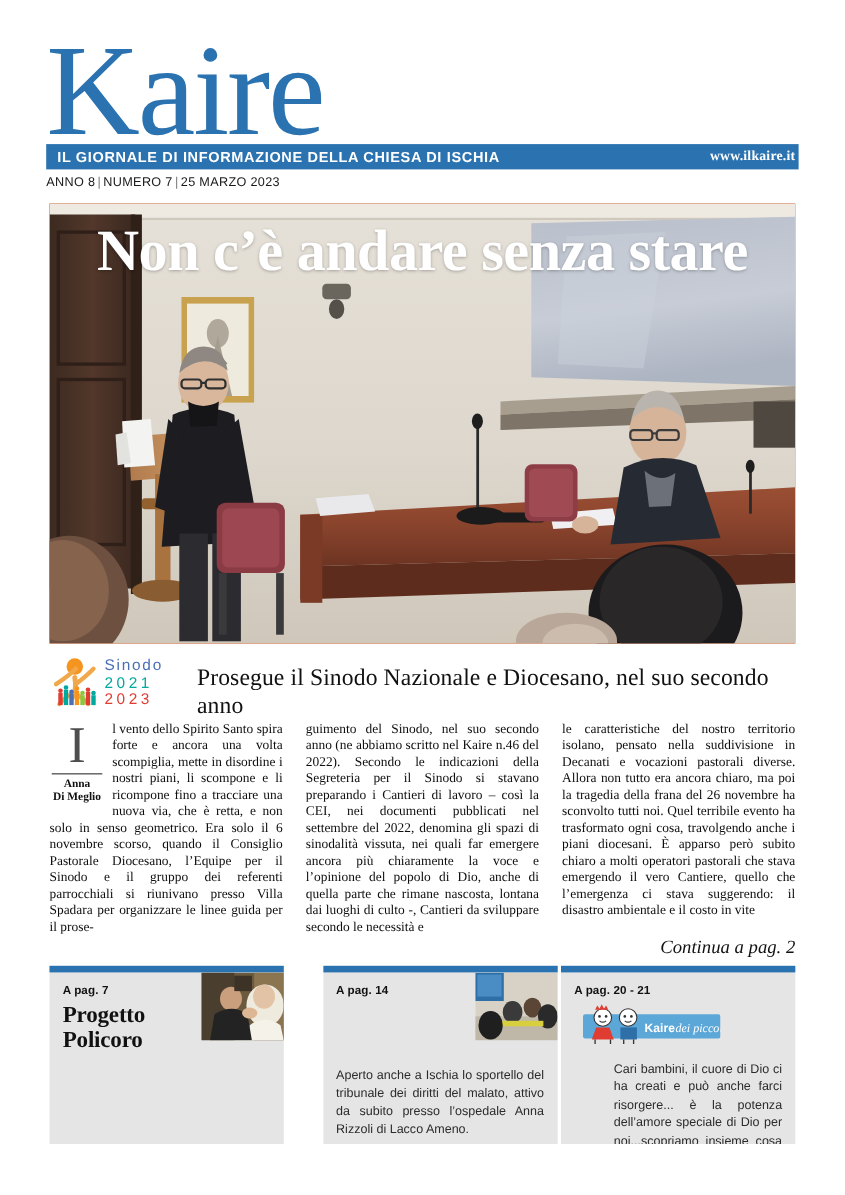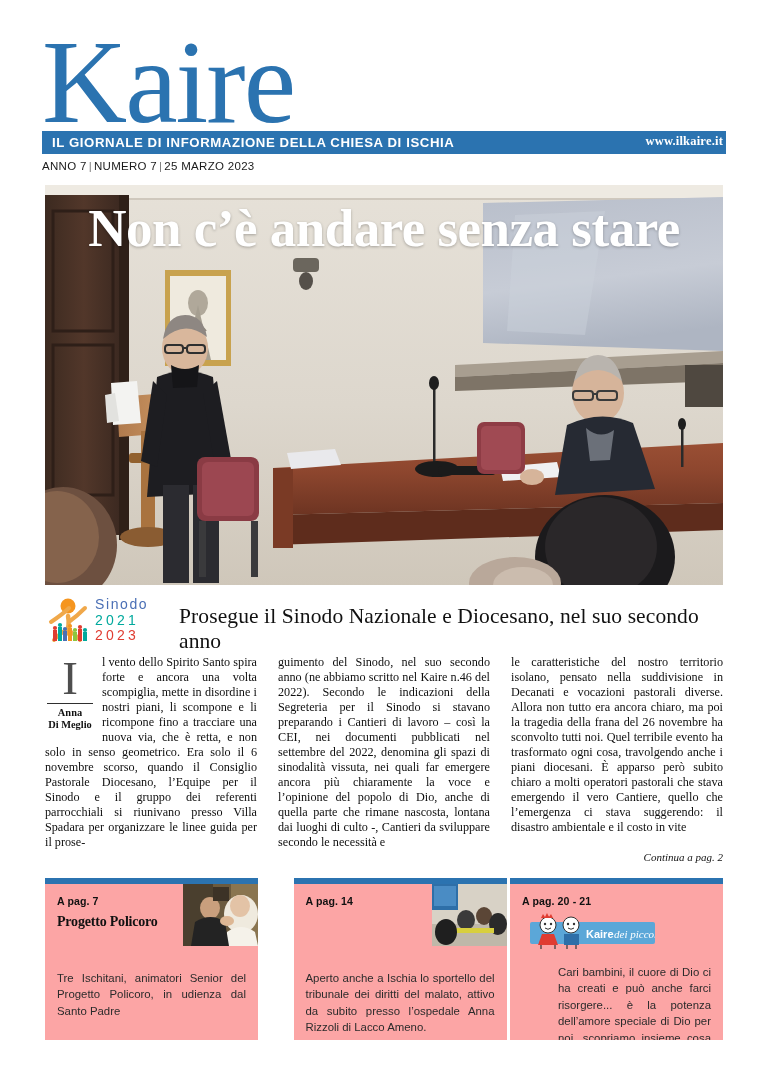--- a/index.html
+++ b/index.html
@@ -182,38 +182,38 @@
     font-weight: 700;
     color: #111;
     text-align: center;
   }
   .continua {
     position: absolute;
     right: 0;
     top: 196px;
     font-family: "Liberation Serif", serif;
     font-style: italic;
-    font-size: 11px;
+    font-size: 17px;
     color: #111;
   }
 
   
   .teasers {
     position: absolute;
     left: 45px;
     top: 878px;
     width: 678px;
     height: 168px;
   }
   .teaser {
     position: absolute;
     top: 0;
     width: 213px;
     height: 162px;
-    background: #fca5a5;
+    background: #e5e5e5;
     border-top: 6px solid #2b73b0;
     box-sizing: border-box;
     overflow: hidden;
   }
   .t1 { left: 0; }
   .t2 { left: 232.5px; margin-left: 16px; }
   .t3 { left: 465px; }
   .teaser-page {
     position: absolute;
     left: 12px;
@@ -223,21 +223,21 @@
     font-weight: 700;
     color: #111;
     letter-spacing: 0.1px;
   }
   .teaser-title {
     position: absolute;
     left: 12px;
     top: 27px;
     width: 130px;
     font-family: "Liberation Serif", serif;
-    font-size: 14px;
+    font-size: 21px;
     line-height: 22.5px;
     font-weight: 700;
     color: #111;
     letter-spacing: -0.2px;
   }
   .teaser-thumb {
     position: absolute;
     right: 0;
     top: 0;
     width: 75px;
@@ -269,21 +269,21 @@
 <body>
 
 <div class="page">
 
   <div class="masthead">
     <div class="logo-wordmark">Kaire</div>
     <div class="subtitle-bar"></div>
     <div class="subtitle-text">IL GIORNALE DI INFORMAZIONE DELLA CHIESA DI ISCHIA</div>
     <div class="site-url">www.ilkaire.it</div>
     <div class="issue-line">
-      <span>ANNO 7</span><span class="sep">|</span><span>NUMERO 7</span><span class="sep">|</span><span>25 MARZO 2023</span>
+      <span>ANNO 8</span><span class="sep">|</span><span>NUMERO 7</span><span class="sep">|</span><span>25 MARZO 2023</span>
     </div>
   </div>
 
   <div class="hero">
     <svg class="hero-svg" viewBox="0 0 678 400" preserveAspectRatio="none">
       <defs>
         <linearGradient id="wallG" x1="0" y1="0" x2="0" y2="1">
           <stop offset="0%" stop-color="#e6e1d8"></stop>
           <stop offset="55%" stop-color="#ddd7cd"></stop>
           <stop offset="100%" stop-color="#cfc7ba"></stop>
@@ -472,21 +472,20 @@
           <ellipse cx="57" cy="22" rx="10" ry="11" fill="#e3c3a6"></ellipse>
           <path d="M44 48 q14 -10 28 0 l3 14 l-34 0 Z" fill="#f5f2ea"></path>
           <ellipse cx="27" cy="24" rx="10" ry="11" fill="#c99f7d"></ellipse>
           <path d="M12 38 q16 -10 30 0 l4 24 l-38 0 Z" fill="#232323"></path>
           <ellipse cx="44" cy="37" rx="7" ry="5" fill="#ddb794"></ellipse>
           <rect x="30" y="3" width="16" height="14" fill="#3c3226"></rect>
         </svg>
       </div>
       <div class="teaser-page">A pag. 7</div>
       <div class="teaser-title">Progetto Policoro</div>
-      <div class="teaser-body">Tre Ischitani, animatori Senior del Progetto Policoro, in udienza dal Santo Padre</div>
     </div>
 
     <div class="teaser t2">
       <div class="teaser-thumb">
         <svg viewBox="0 0 75 62" preserveAspectRatio="none">
           <rect width="75" height="62" fill="#d8d2c6"></rect>
           <rect x="0" y="0" width="26" height="26" fill="#2e6fa8"></rect>
           <rect x="2" y="2" width="22" height="20" fill="#4a8cc4"></rect>
           <rect x="0" y="40" width="75" height="22" fill="#bfb8a9"></rect>
           <ellipse cx="34" cy="36" rx="9" ry="10" fill="#3a3a3a"></ellipse>

